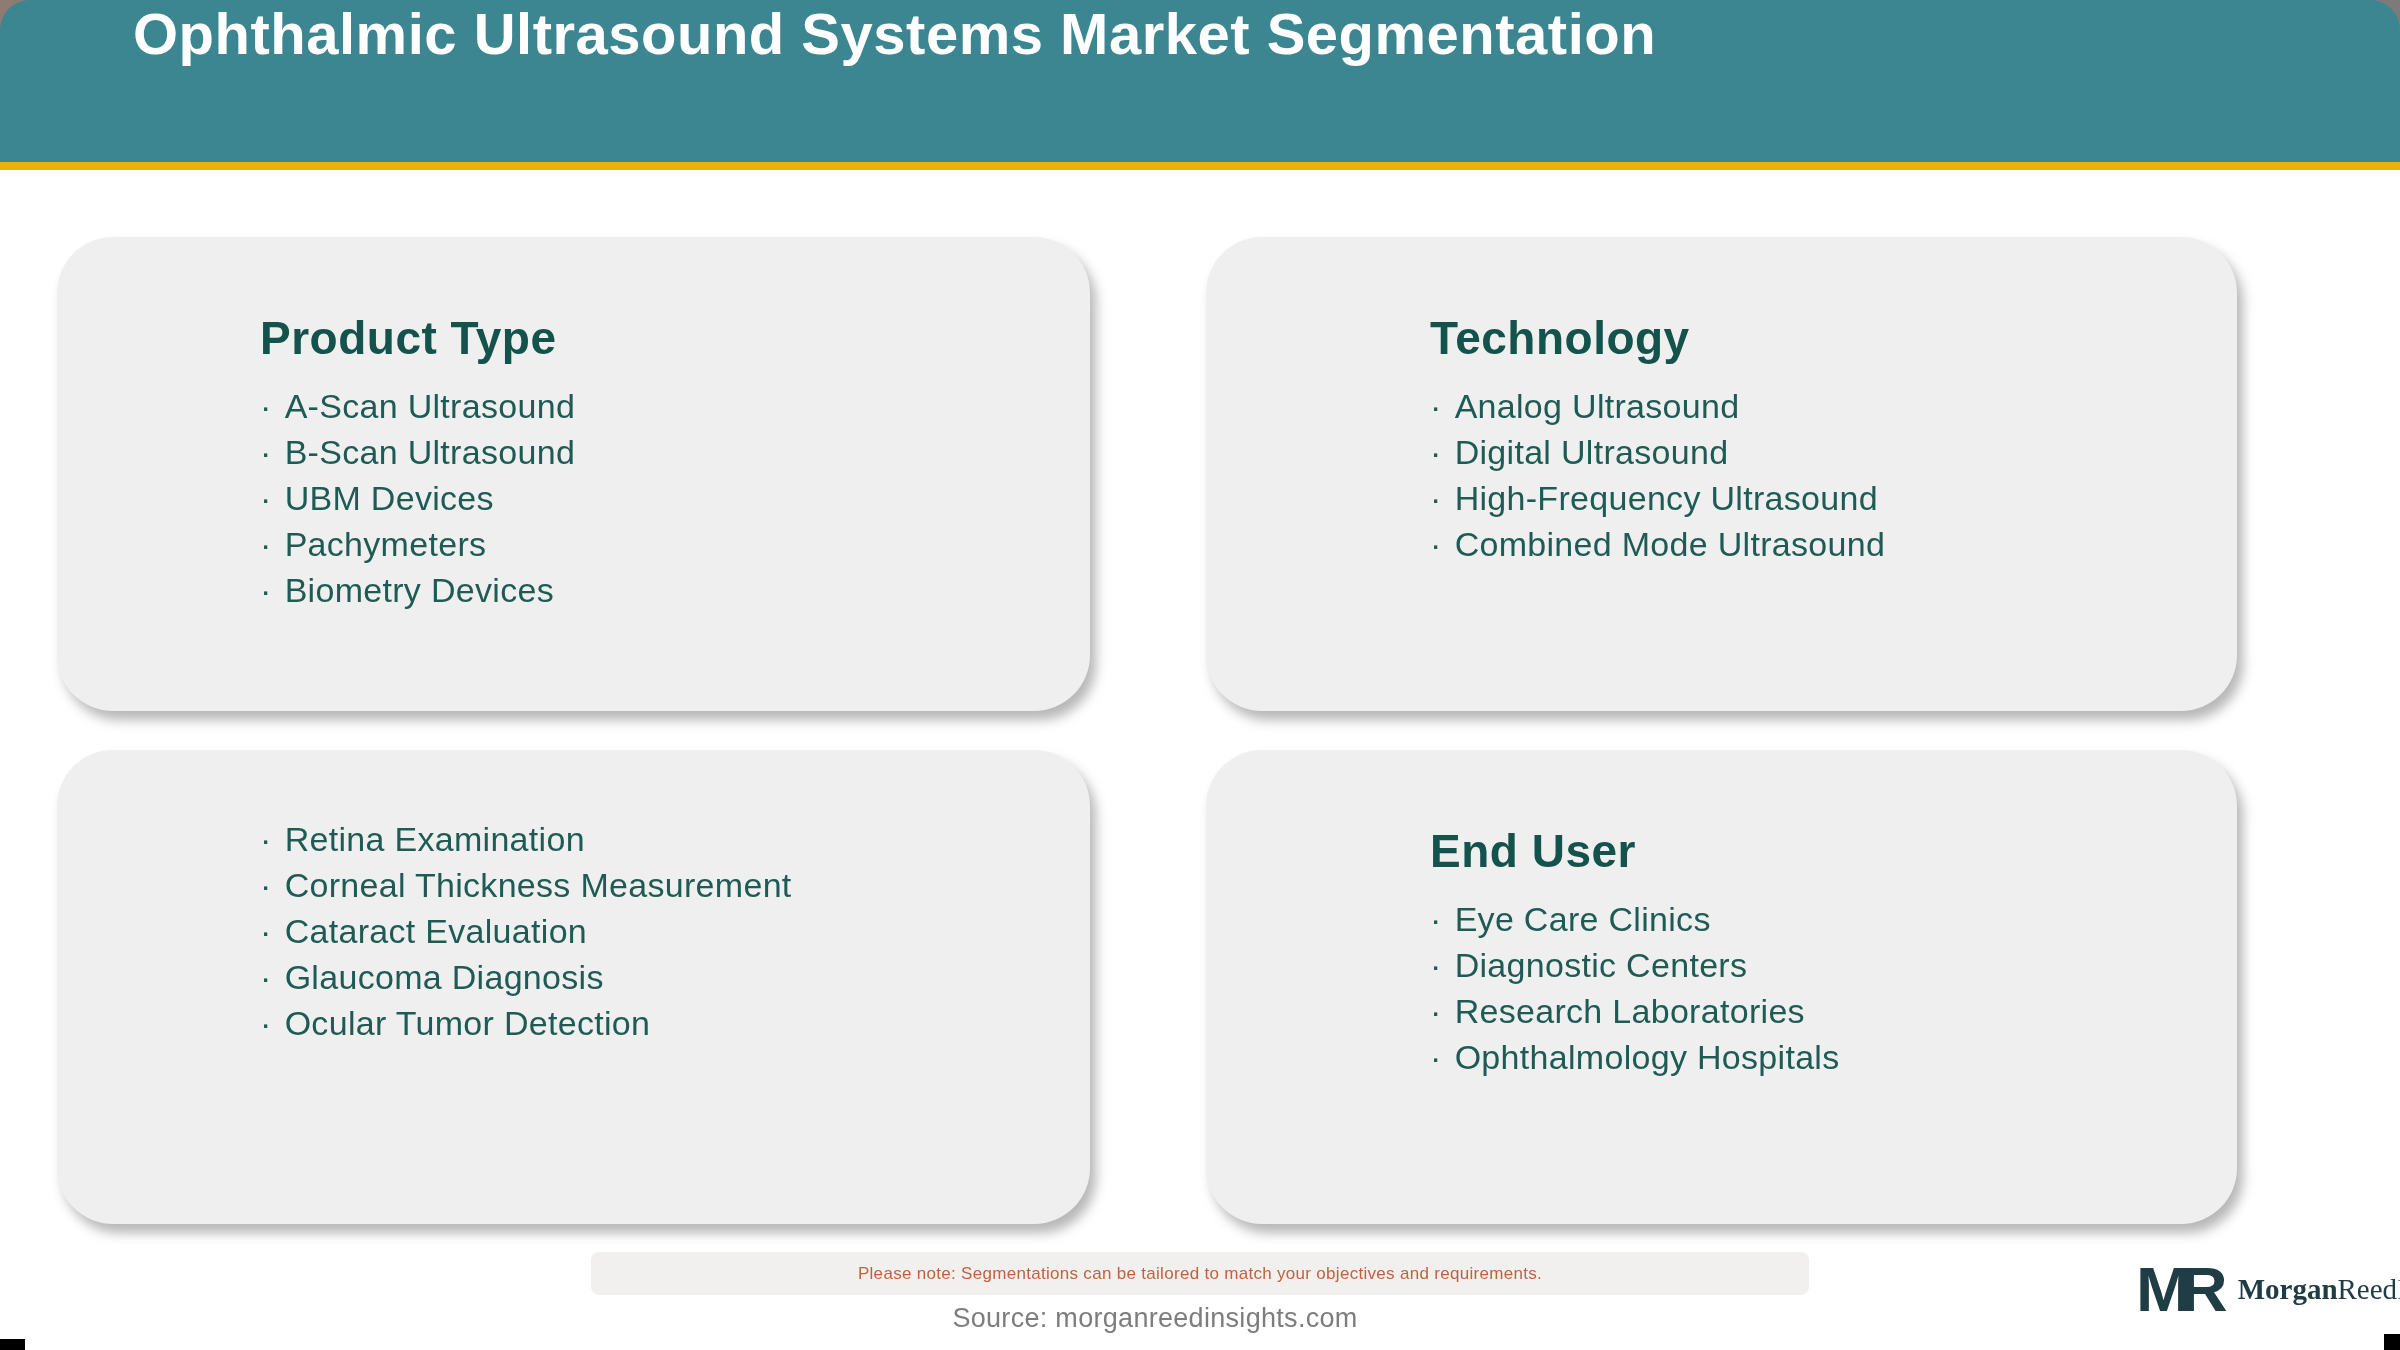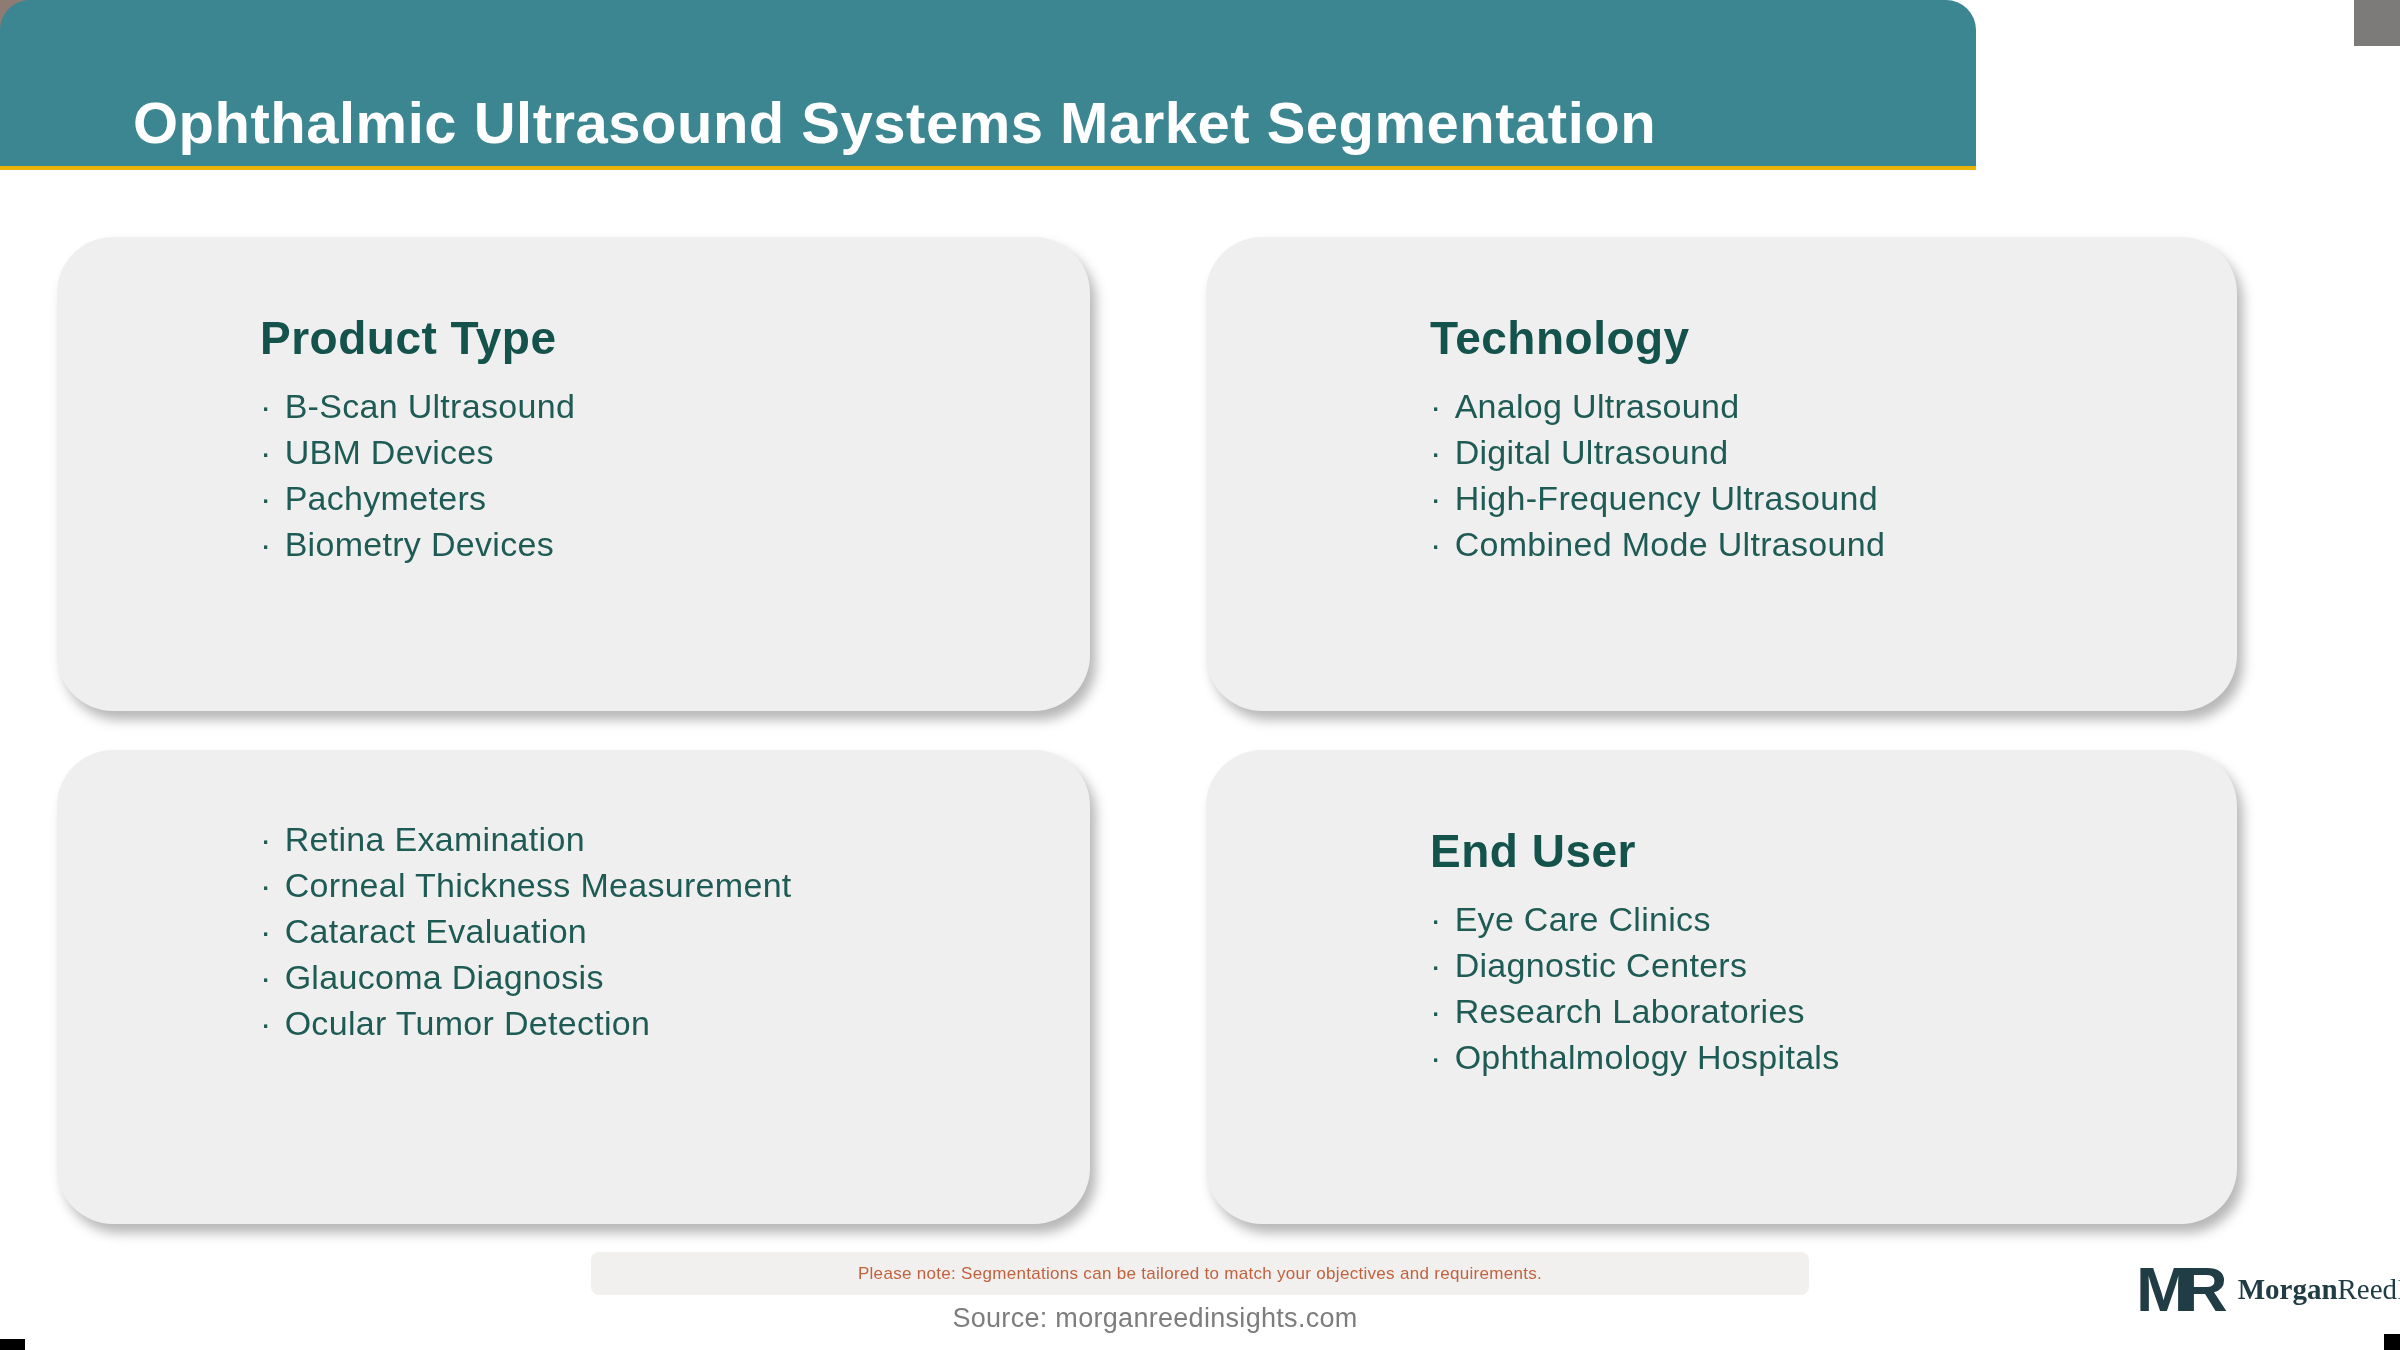--- a/index.html
+++ b/index.html
@@ -9,26 +9,26 @@
     background:#ffffff;
     overflow:hidden;
     font-family:"Liberation Sans","DejaVu Sans",sans-serif;
   }
   
   .corner-backdrop{position:absolute;top:0;width:46px;height:46px;z-index:0;}
   .corner-backdrop.tl{left:0;background:#8e7b74;}
   .corner-backdrop.tr{right:0;background:#7d7b7a;}
   
   .header{
-    position:absolute;left:0;top:0;width:1976px;height:170px;
+    position:absolute;left:0;top:0;width:2400px;height:170px;
     background:#3b8691;
     border-radius:30px 30px 0 0;
-    border-bottom:4px solid #eab308;
+    border-bottom:8px solid #eab308;
     box-sizing:border-box;
-    display:flex;align-items:flex-end;
+    display:flex;align-items:flex-start;
     padding:0 0 10px 133px;
     z-index:1;
   }
   .header h1{
     margin:0;color:#ffffff;font-size:58px;font-weight:bold;letter-spacing:.5px;
   }
   
   .card{
     position:absolute;
     background:#f0efef;
@@ -97,20 +97,21 @@
   <div class="corner-backdrop tl"></div>
   <div class="corner-backdrop tr"></div>
 
   <div class="header">
     <h1>Ophthalmic Ultrasound Systems Market Segmentation</h1>
   </div>
 
   <div class="card r1 c1">
     <h2>Product Type</h2>
     <ul>
+        <li><span class="bullet">·</span>A-Scan Ultrasound</li>
         <li><span class="bullet">·</span>B-Scan Ultrasound</li>
         <li><span class="bullet">·</span>UBM Devices</li>
         <li><span class="bullet">·</span>Pachymeters</li>
         <li><span class="bullet">·</span>Biometry Devices</li>
       </ul>
   </div>
 
   <div class="card r1 c2 card--right">
     <h2>Technology</h2>
     <ul>

